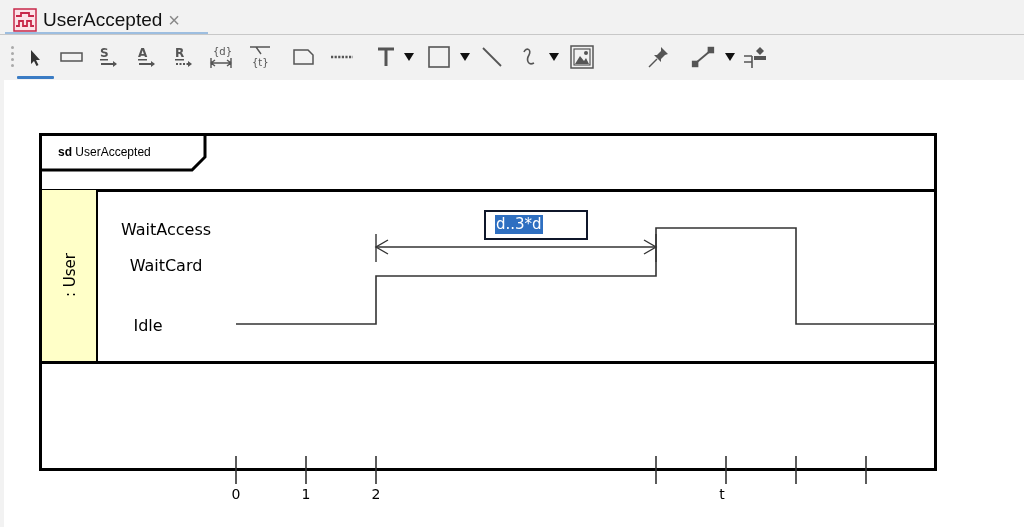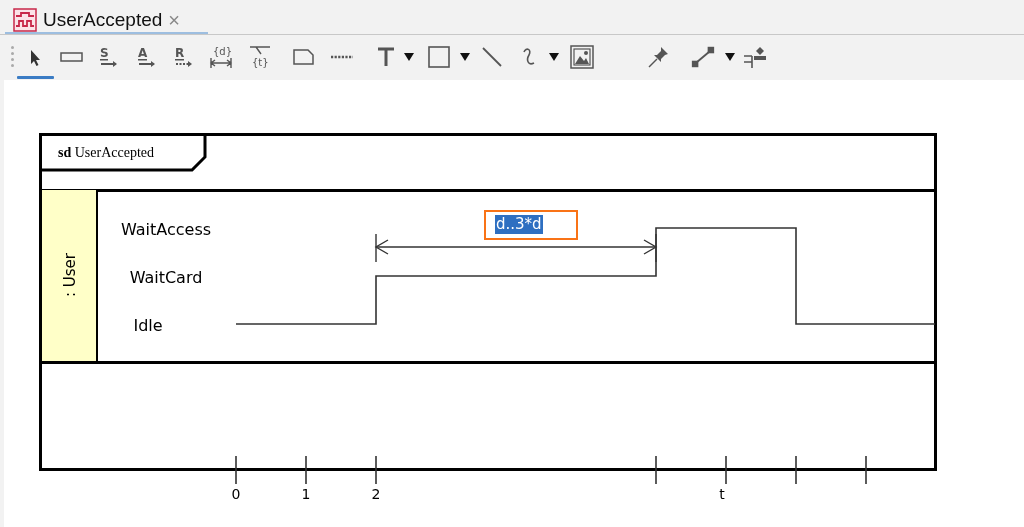--- a/index.html
+++ b/index.html
@@ -16,31 +16,31 @@
   .grip { position: absolute; left: 11px; top: 10px; width: 3px; height: 24px; }
   .grip span { display: block; width: 3px; height: 3px; background: #aaa; border-radius: 50%; margin-bottom: 3px; }
   .tool { position: absolute; top: 8px; width: 26px; height: 26px; display: flex; align-items: center; justify-content: center; cursor: pointer; }
   .tool svg { display: block; }
   .select-underline { position: absolute; left: 17px; top: 40px; width: 37px; height: 3px; background: #3b7cc4; border-radius: 1px; }
 
   .canvas { position: absolute; left: 4px; top: 80px; width: 1020px; height: 447px; background: #ffffff; }
 
   .frame { position: absolute; left: 39px; top: 133px; width: 898px; height: 338px; border: 3px solid #000; background: #fff; }
   .frame-tag { position: absolute; left: 0; top: 0; }
-  .frame-title { position: absolute; left: 16px; top: 9px; font-family: Liberation Serif, serif; font-size: 14px; color: #000; white-space: nowrap; }
+  .frame-title { position: absolute; left: 16px; top: 9px; font-family: Liberation Sans, sans-serif; font-size: 12px; color: #000; white-space: nowrap; }
   .frame-title b { font-weight: bold; }
   .hline { position: absolute; left: 0; width: 892px; height: 3px; background: #000; }
 
   .lifeline { position: absolute; left: 0; top: 54px; width: 56px; height: 171px; background: #ffffc8; border-right: 2px solid #000; }
   .lifeline-label { position: absolute; left: 28px; top: 85px; transform: translate(-50%,-50%) rotate(-90deg); font-size: 15px; color: #000; white-space: nowrap; }
 
   .state { position: absolute; font-size: 16px; color: #000; white-space: nowrap; transform: translateX(-50%); }
 
   .svg-layer { position: absolute; left: 0; top: 0; }
-  .constraint-box { position: absolute; left: 484px; top: 210px; width: 94px; height: 30px; border: 2px solid #f97316; background: #fff; }
+  .constraint-box { position: absolute; left: 484px; top: 210px; width: 104px; height: 30px; border: 2px solid #0f172a; background: #fff; }
   .constraint-text { position: absolute; left: 9px; top: 3px; font-family: "DejaVu Sans", sans-serif; font-size: 15px; color: #fff; background: #2e6fc1; padding: 0 1px; line-height: 19px; }
 
   .tick-label { position: absolute; top: 486px; font-size: 14px; color: #000; transform: translateX(-50%); }
 </style>
 </head>
 <body>
 
 <div class="tabbar">
   <div class="tab">
     <svg class="tab-icon" viewBox="0 0 24 24">
@@ -203,21 +203,21 @@
   </div>
   <div class="hline" style="top:53px"></div>
   <div class="hline" style="top:225px"></div>
 
   <div class="lifeline">
     <div class="lifeline-label">: User</div>
   </div>
 </div>
 
 <div class="state" style="left:166px;top:220px">WaitAccess</div>
-<div class="state" style="left:166px;top:268px">WaitCard</div>
+<div class="state" style="left:166px;top:256px">WaitCard</div>
 <div class="state" style="left:148px;top:316px">Idle</div>
 
 <svg class="svg-layer" width="1024" height="527" viewBox="0 0 1024 527">
 
   <path d="M236 324 H376 V276 H656 V228 H796 V324 H935" fill="none" stroke="#333" stroke-width="1.6"></path>
 
   <g>
     <path d="M376 234 V262 M656 234 V262" stroke="#333" stroke-width="1.4"></path>
     <path d="M376 247 H656" stroke="#333" stroke-width="1.4"></path>
     <path d="M388 240 L376 247 L388 254" fill="none" stroke="#333" stroke-width="1.4"></path>

